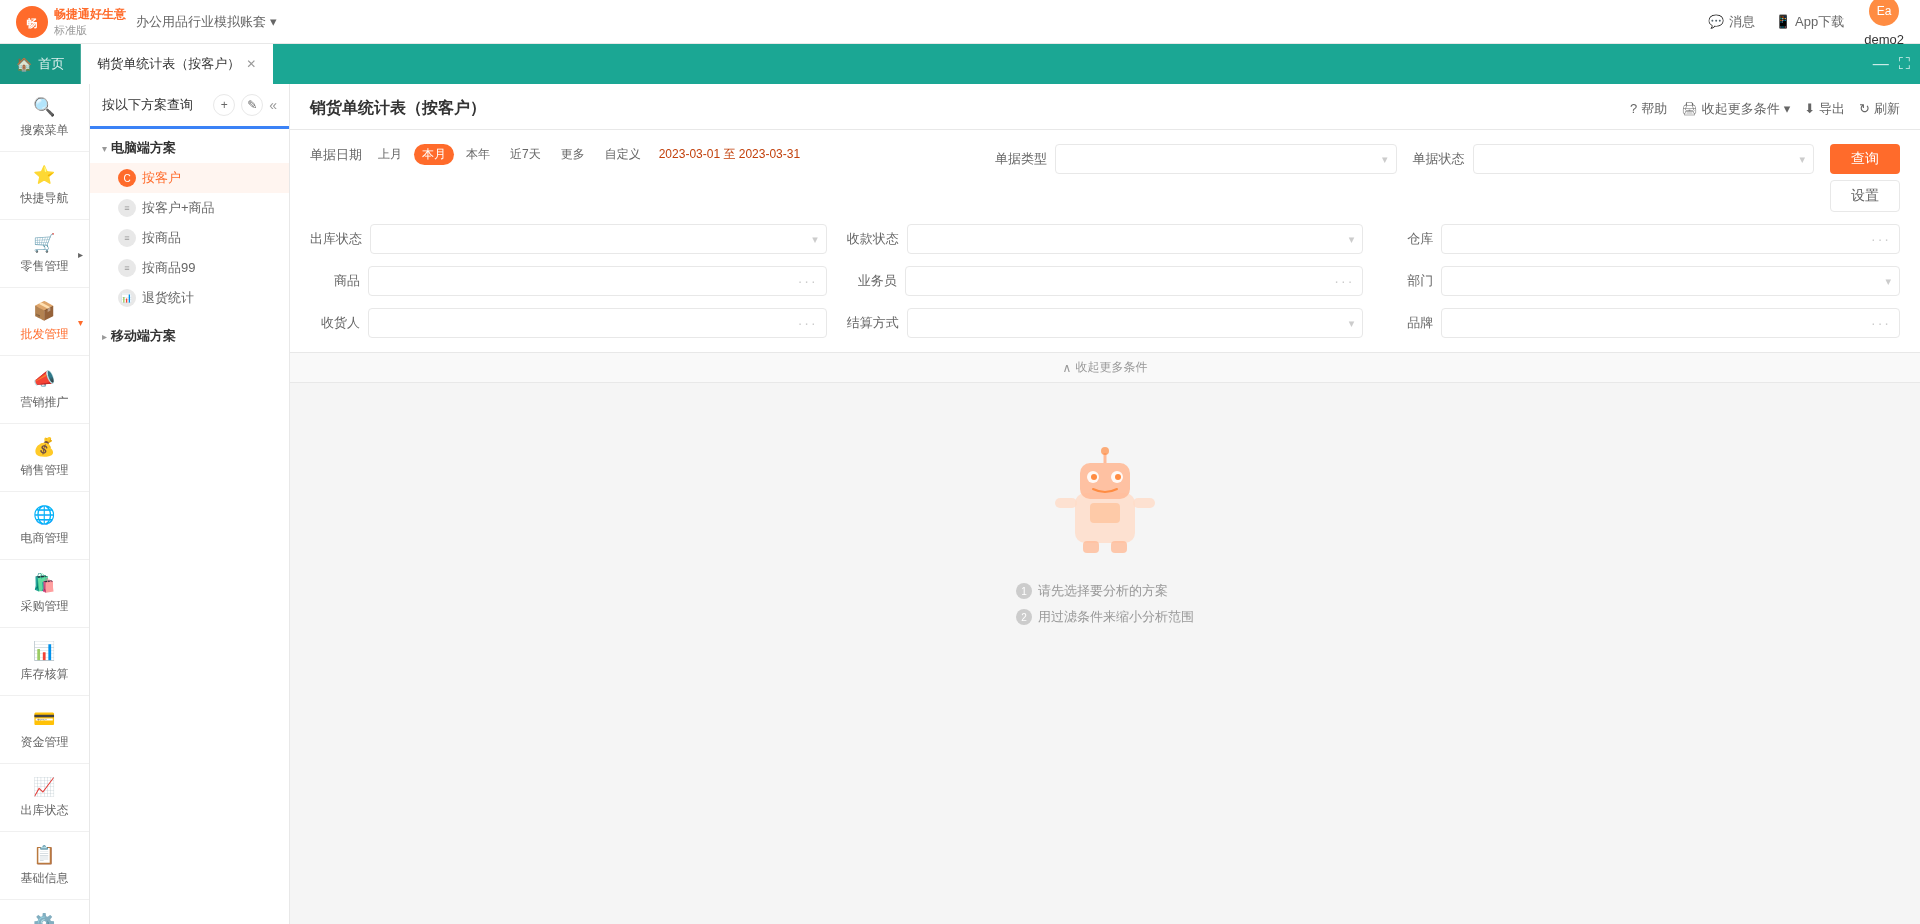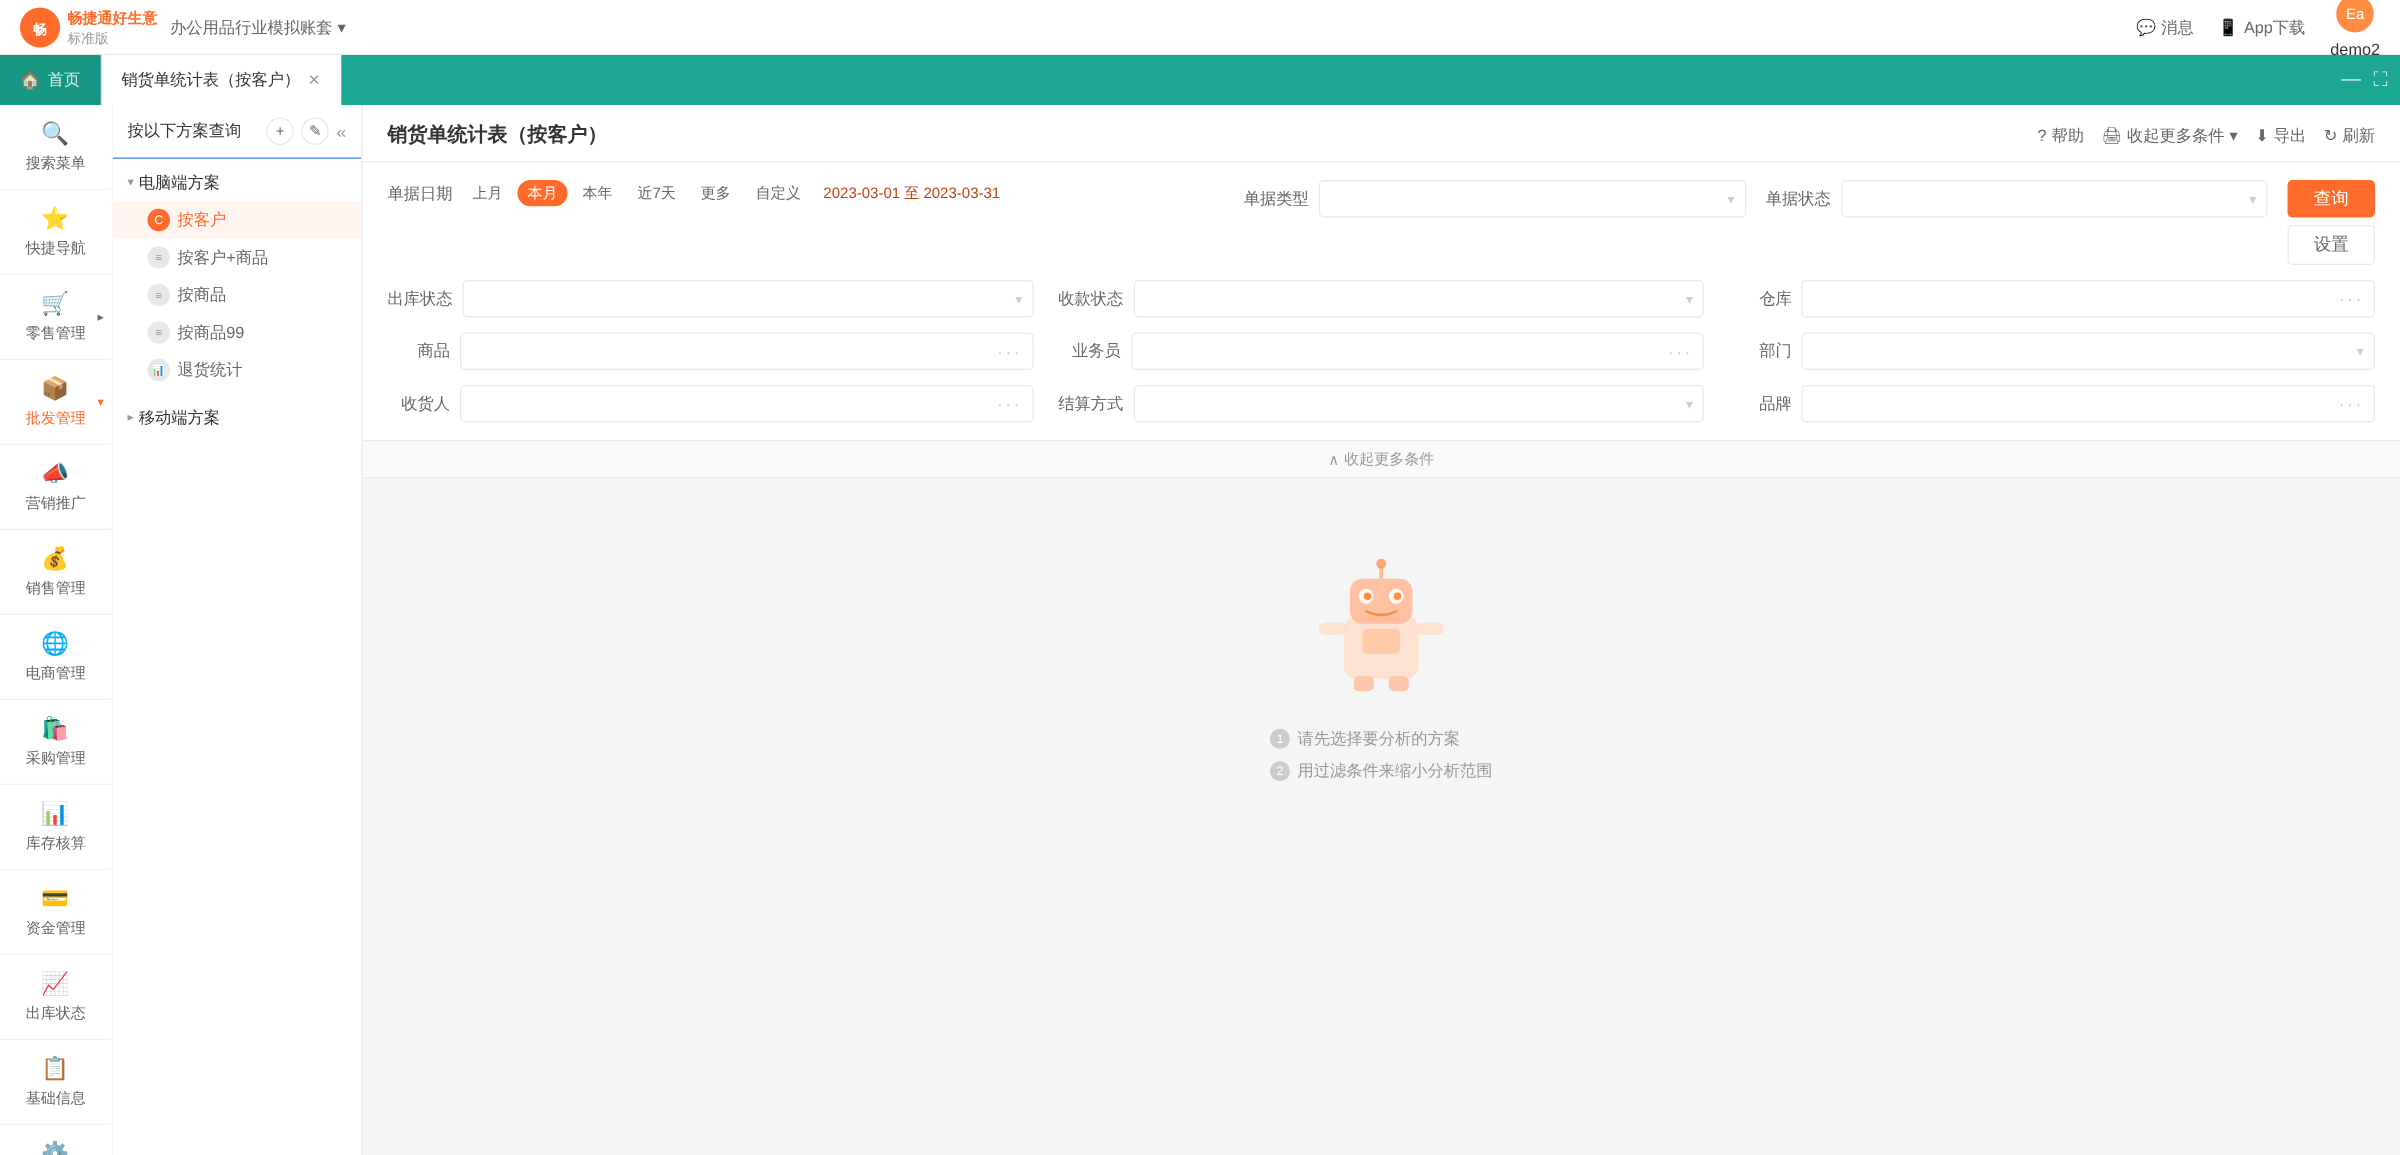--- a/index.html
+++ b/index.html
@@ -92,40 +92,40 @@
       flex-shrink: 0;
       display: flex;
       flex-direction: column;
       overflow-y: auto;
     }
     .left-panel-header {
       padding: 10px 12px;
       display: flex;
       align-items: center;
       justify-content: space-between;
-      border-bottom: 1px solid #3b82f6;
+      border-bottom: 3px solid #3b82f6;
       font-size: 13px;
       color: #333;
     }
     .left-panel-actions { display: flex; gap: 6px; align-items: center; }
     .panel-action-btn { width: 22px; height: 22px; border-radius: 50%; border: 1px solid #e8e8e8; display: flex; align-items: center; justify-content: center; cursor: pointer; color: #666; font-size: 12px; }
     .collapse-btn { cursor: pointer; color: #999; font-size: 14px; }
 
     .tree-section { padding: 4px 0; }
     .tree-section-header {
       display: flex;
       align-items: center;
       padding: 6px 12px;
       cursor: pointer;
       color: #333;
       font-size: 13px;
       gap: 4px;
     }
     .tree-arrow { font-size: 10px; color: #999; }
-    .tree-section-label { font-weight: 400; }
+    .tree-section-label { font-weight: 700; }
 
     .tree-item {
       display: flex;
       align-items: center;
       padding: 6px 12px 6px 28px;
       cursor: pointer;
       color: #666;
       font-size: 13px;
       gap: 6px;
     }

